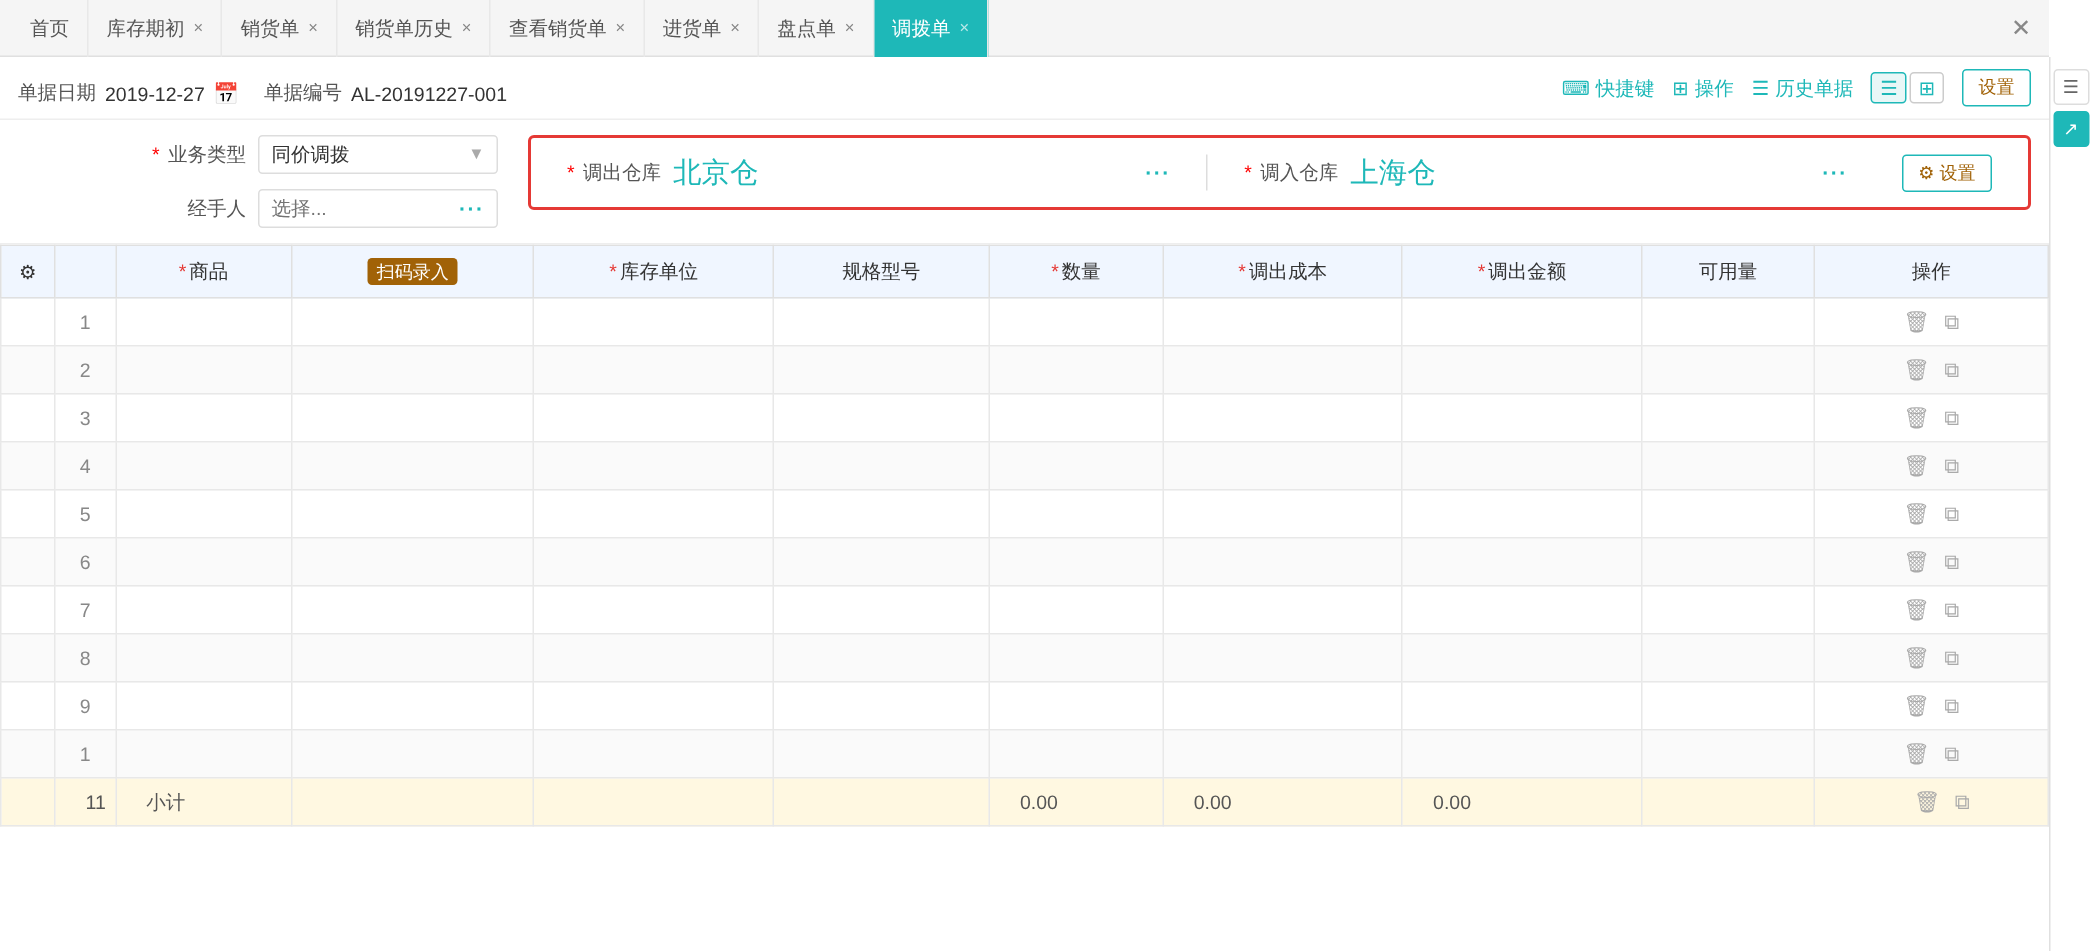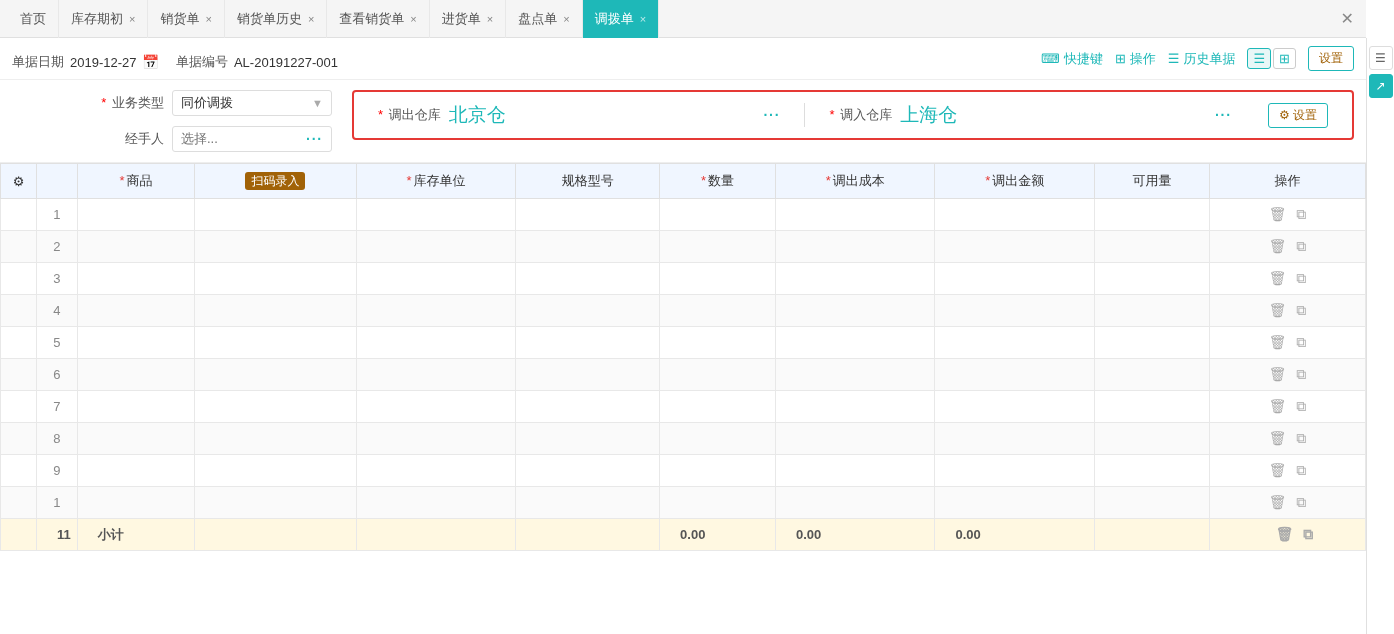--- a/index.html
+++ b/index.html
@@ -208,21 +208,21 @@
       background: #a16207;
       color: #fff;
       border-radius: 3px;
       padding: 2px 6px;
       font-size: 12px;
       cursor: pointer;
       white-space: nowrap;
     }
     .subtotal-row td {
       background: #fff8e1;
-      font-weight: 700;
+      font-weight: 400;
       color: #555;
       padding-left: 20px;
     }
 
     
     .th-gear {
       text-align: center;
       width: 36px;
     }
 

